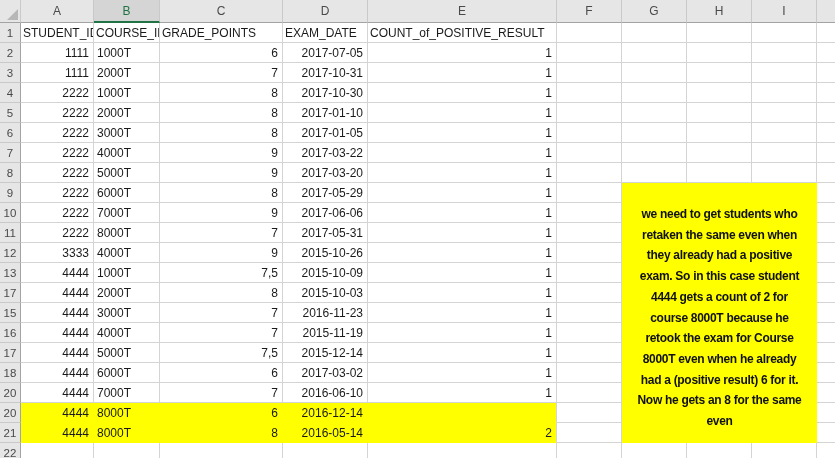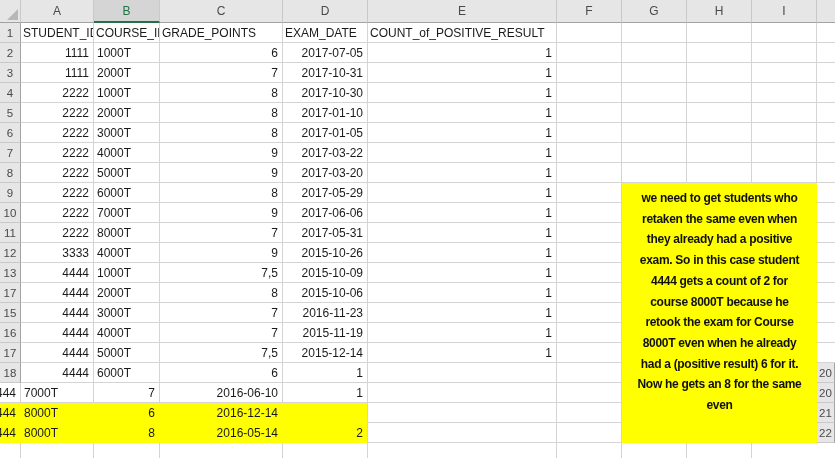--- a/index.html
+++ b/index.html
@@ -23,21 +23,21 @@
   .cell{box-sizing:border-box;border-right:1px solid #D4D4D4;border-bottom:1px solid #D4D4D4;
         display:flex;align-items:center;font-size:12px;color:#1a1a1a;padding:0 4px;
         white-space:nowrap;overflow:hidden;background:#fff;}
   .cell.right{justify-content:flex-end;}
   .cell.left{justify-content:flex-start;padding-left:3px;}
   .cell.hdr{padding:0 2px;justify-content:flex-start;}
   .cell.hl{background:#FFFF00;border-right-color:#FFFF00;border-bottom-color:#FFFF00;}
   .cell.hl.keepline{border-right-color:#D4D4D4;}
   .cell.edge{border-right:none;}
   #note{position:absolute;left:622px;top:183px;width:195px;height:260px;background:#FFFF00;
-        z-index:5;box-sizing:border-box;padding-top:5px;text-align:center;}
+        z-index:5;box-sizing:border-box;padding-top:21px;text-align:center;}
   #note .nline{font-size:12px;font-weight:600;letter-spacing:-0.3px;line-height:20.7px;
                color:#111;white-space:nowrap;}
 </style>
 </head>
 <body>
 
 <div id="app">
   <div id="sheet">
       <div class="corner">
         <div class="tri"></div>
@@ -192,21 +192,21 @@
       <div class="cell right">1</div>
       <div class="cell"></div>
       <div class="cell"></div>
       <div class="cell"></div>
       <div class="cell"></div>
       <div class="cell edge"></div>
       <div class="rowhead">17</div>
       <div class="cell right">4444</div>
       <div class="cell left">2000T</div>
       <div class="cell right">8</div>
-      <div class="cell right">2015-10-06</div>
+      <div class="cell right">2015-10-03</div>
       <div class="cell right">1</div>
       <div class="cell"></div>
       <div class="cell"></div>
       <div class="cell"></div>
       <div class="cell"></div>
       <div class="cell edge"></div>
       <div class="rowhead">15</div>
       <div class="cell right">4444</div>
       <div class="cell left">3000T</div>
       <div class="cell right">7</div>
@@ -236,20 +236,21 @@
       <div class="cell right">1</div>
       <div class="cell"></div>
       <div class="cell"></div>
       <div class="cell"></div>
       <div class="cell"></div>
       <div class="cell edge"></div>
       <div class="rowhead">18</div>
       <div class="cell right">4444</div>
       <div class="cell left">6000T</div>
       <div class="cell right">6</div>
+      <div class="cell right">2017-03-02</div>
       <div class="cell right">1</div>
       <div class="cell"></div>
       <div class="cell"></div>
       <div class="cell"></div>
       <div class="cell"></div>
       <div class="cell edge"></div>
       <div class="rowhead">20</div>
       <div class="cell right">4444</div>
       <div class="cell left">7000T</div>
       <div class="cell right">7</div>

